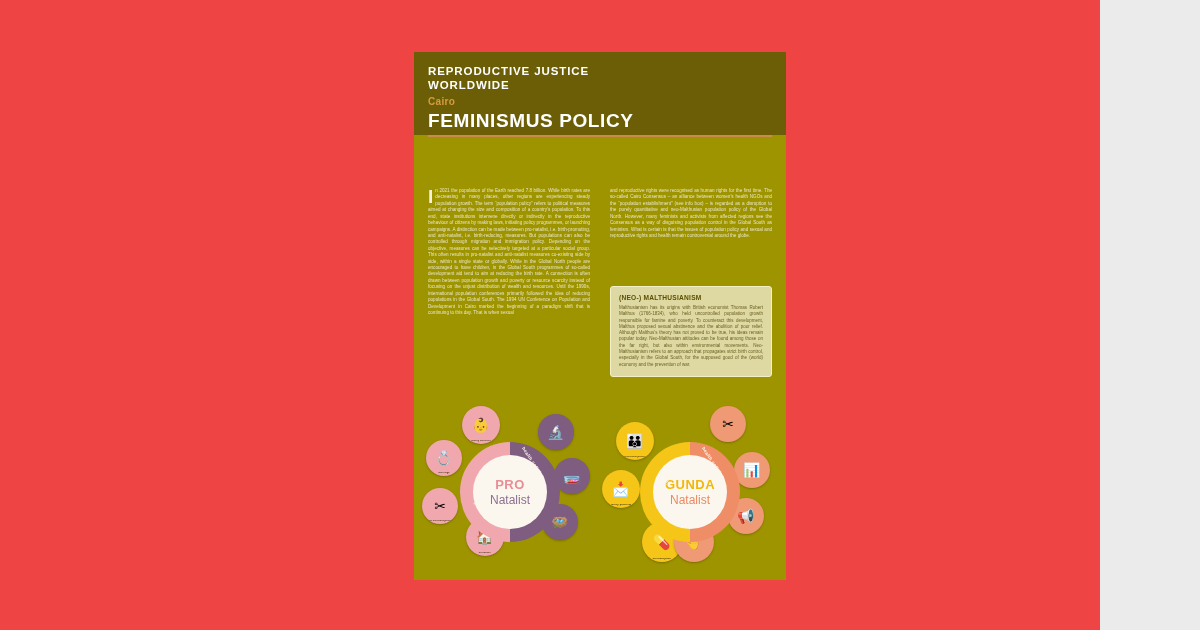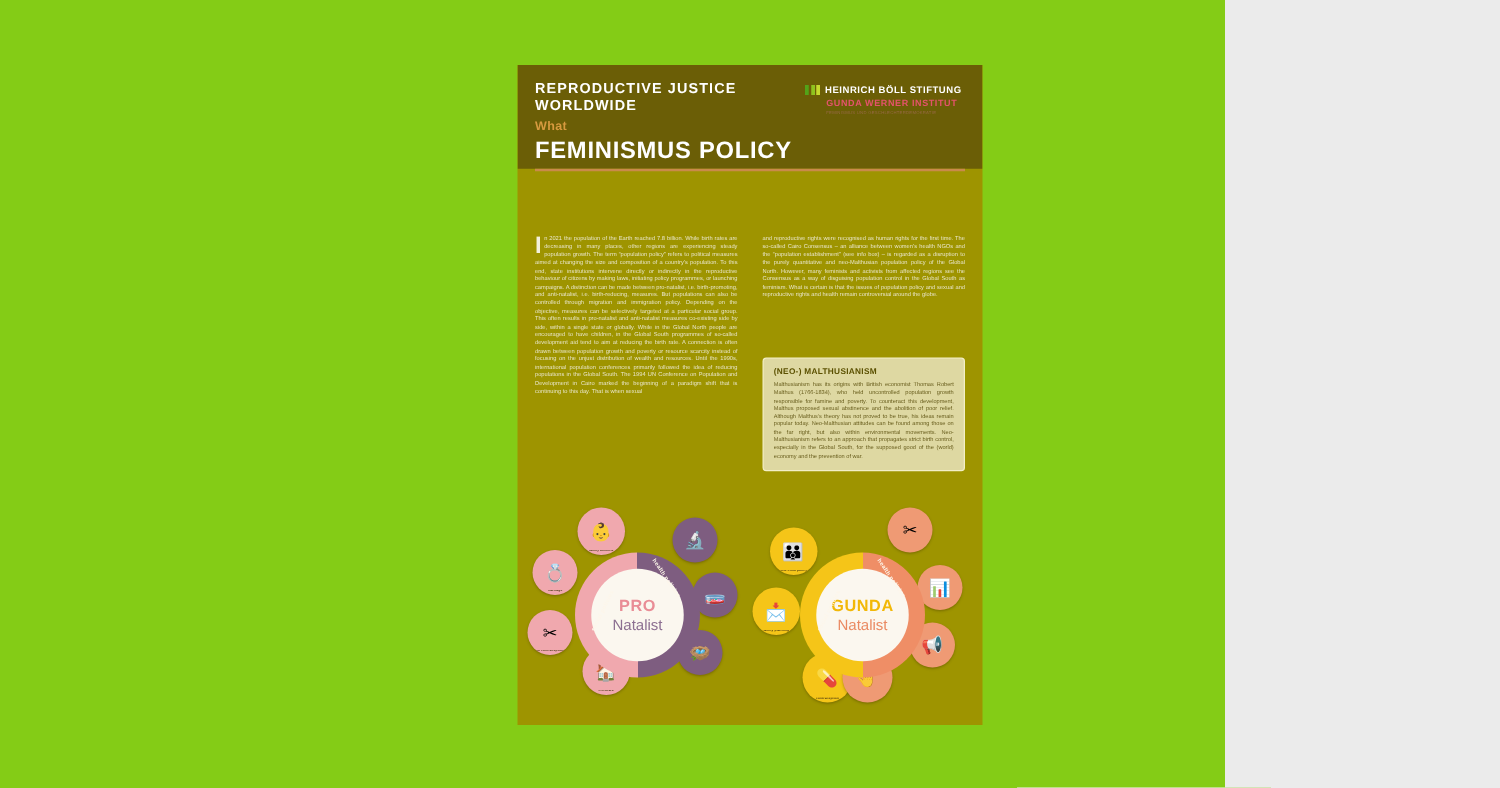--- a/index.html
+++ b/index.html
@@ -7,23 +7,23 @@
     padding: 0;
     width: 1200px;
     height: 630px;
     background: #ebebeb;
     font-family: "Liberation Sans", sans-serif;
     overflow: hidden;
   }
 
   .canvas {
     position: relative;
-    width: 980px;
+    width: 1100px;
     height: 630px;
-    background: #84cc16;
+    background: #ef4444;
   }
 
   
   .page {
     position: absolute;
     left: 414px;
     top: 52px;
     width: 372px;
     height: 528px;
     background: #9e9400;
@@ -320,37 +320,25 @@
 
 <div class="canvas">
 
   <div class="page">
 
     <div class="header"></div>
     <div class="header-rule"></div>
 
     <div class="kicker">REPRODUCTIVE JUSTICE WORLDWIDE</div>
 
-    <div class="focus-label">What</div>
+    <div class="focus-label">Cairo</div>
 
     <div class="main-title">FEMINISMUS POLICY</div>
 
 
-    <div class="logo">
-      <div class="logo-row1">
-        <span class="logo-bars">
-          <i></i>
-            <i></i>
-            <i></i>
-        </span>
-        <span class="logo-name">HEINRICH BÖLL STIFTUNG</span>
-      </div>
-      <div class="logo-sub">GUNDA WERNER INSTITUT</div>
-      <div class="logo-tiny">FEMINISMUS UND GESCHLECHTERDEMOKRATIE</div>
-    </div>
 
     <div class="body-area">
 
       <div class="col col-left">
         <p>In 2021 the population of the Earth reached 7.8 billion. While birth rates are decreasing in many places, other regions are experiencing steady population growth. The term “population policy” refers to political measures aimed at changing the size and composition of a country’s population. To this end, state institutions intervene directly or indirectly in the reproductive behaviour of citizens by making laws, initiating policy programmes, or launching campaigns. A distinction can be made between pro-natalist, i.e. birth-promoting, and anti-natalist, i.e. birth-reducing, measures. But populations can also be controlled through migration and immigration policy. Depending on the objective, measures can be selectively targeted at a particular social group. This often results in pro-natalist and anti-natalist measures co-existing side by side, within a single state or globally. While in the Global North people are encouraged to have children, in the Global South programmes of so-called development aid tend to aim at reducing the birth rate. A connection is often drawn between population growth and poverty or resource scarcity instead of focusing on the unjust distribution of wealth and resources. Until the 1990s, international population conferences primarily followed the idea of reducing populations in the Global South. The 1994 UN Conference on Population and Development in Cairo marked the beginning of a paradigm shift that is continuing to this day. That is when sexual</p>
       </div>
 
       <div class="col col-right">
         <p>and reproductive rights were recognised as human rights for the first time. The so-called Cairo Consensus – an alliance between women’s health NGOs and the “population establishment” (see info box) – is regarded as a disruption to the purely quantitative and neo-Malthusian population policy of the Global North. However, many feminists and activists from affected regions see the Consensus as a way of disguising population control in the Global South as feminism. What is certain is that the issues of population policy and sexual and reproductive rights and health remain controversial around the globe.</p>
       </div>

